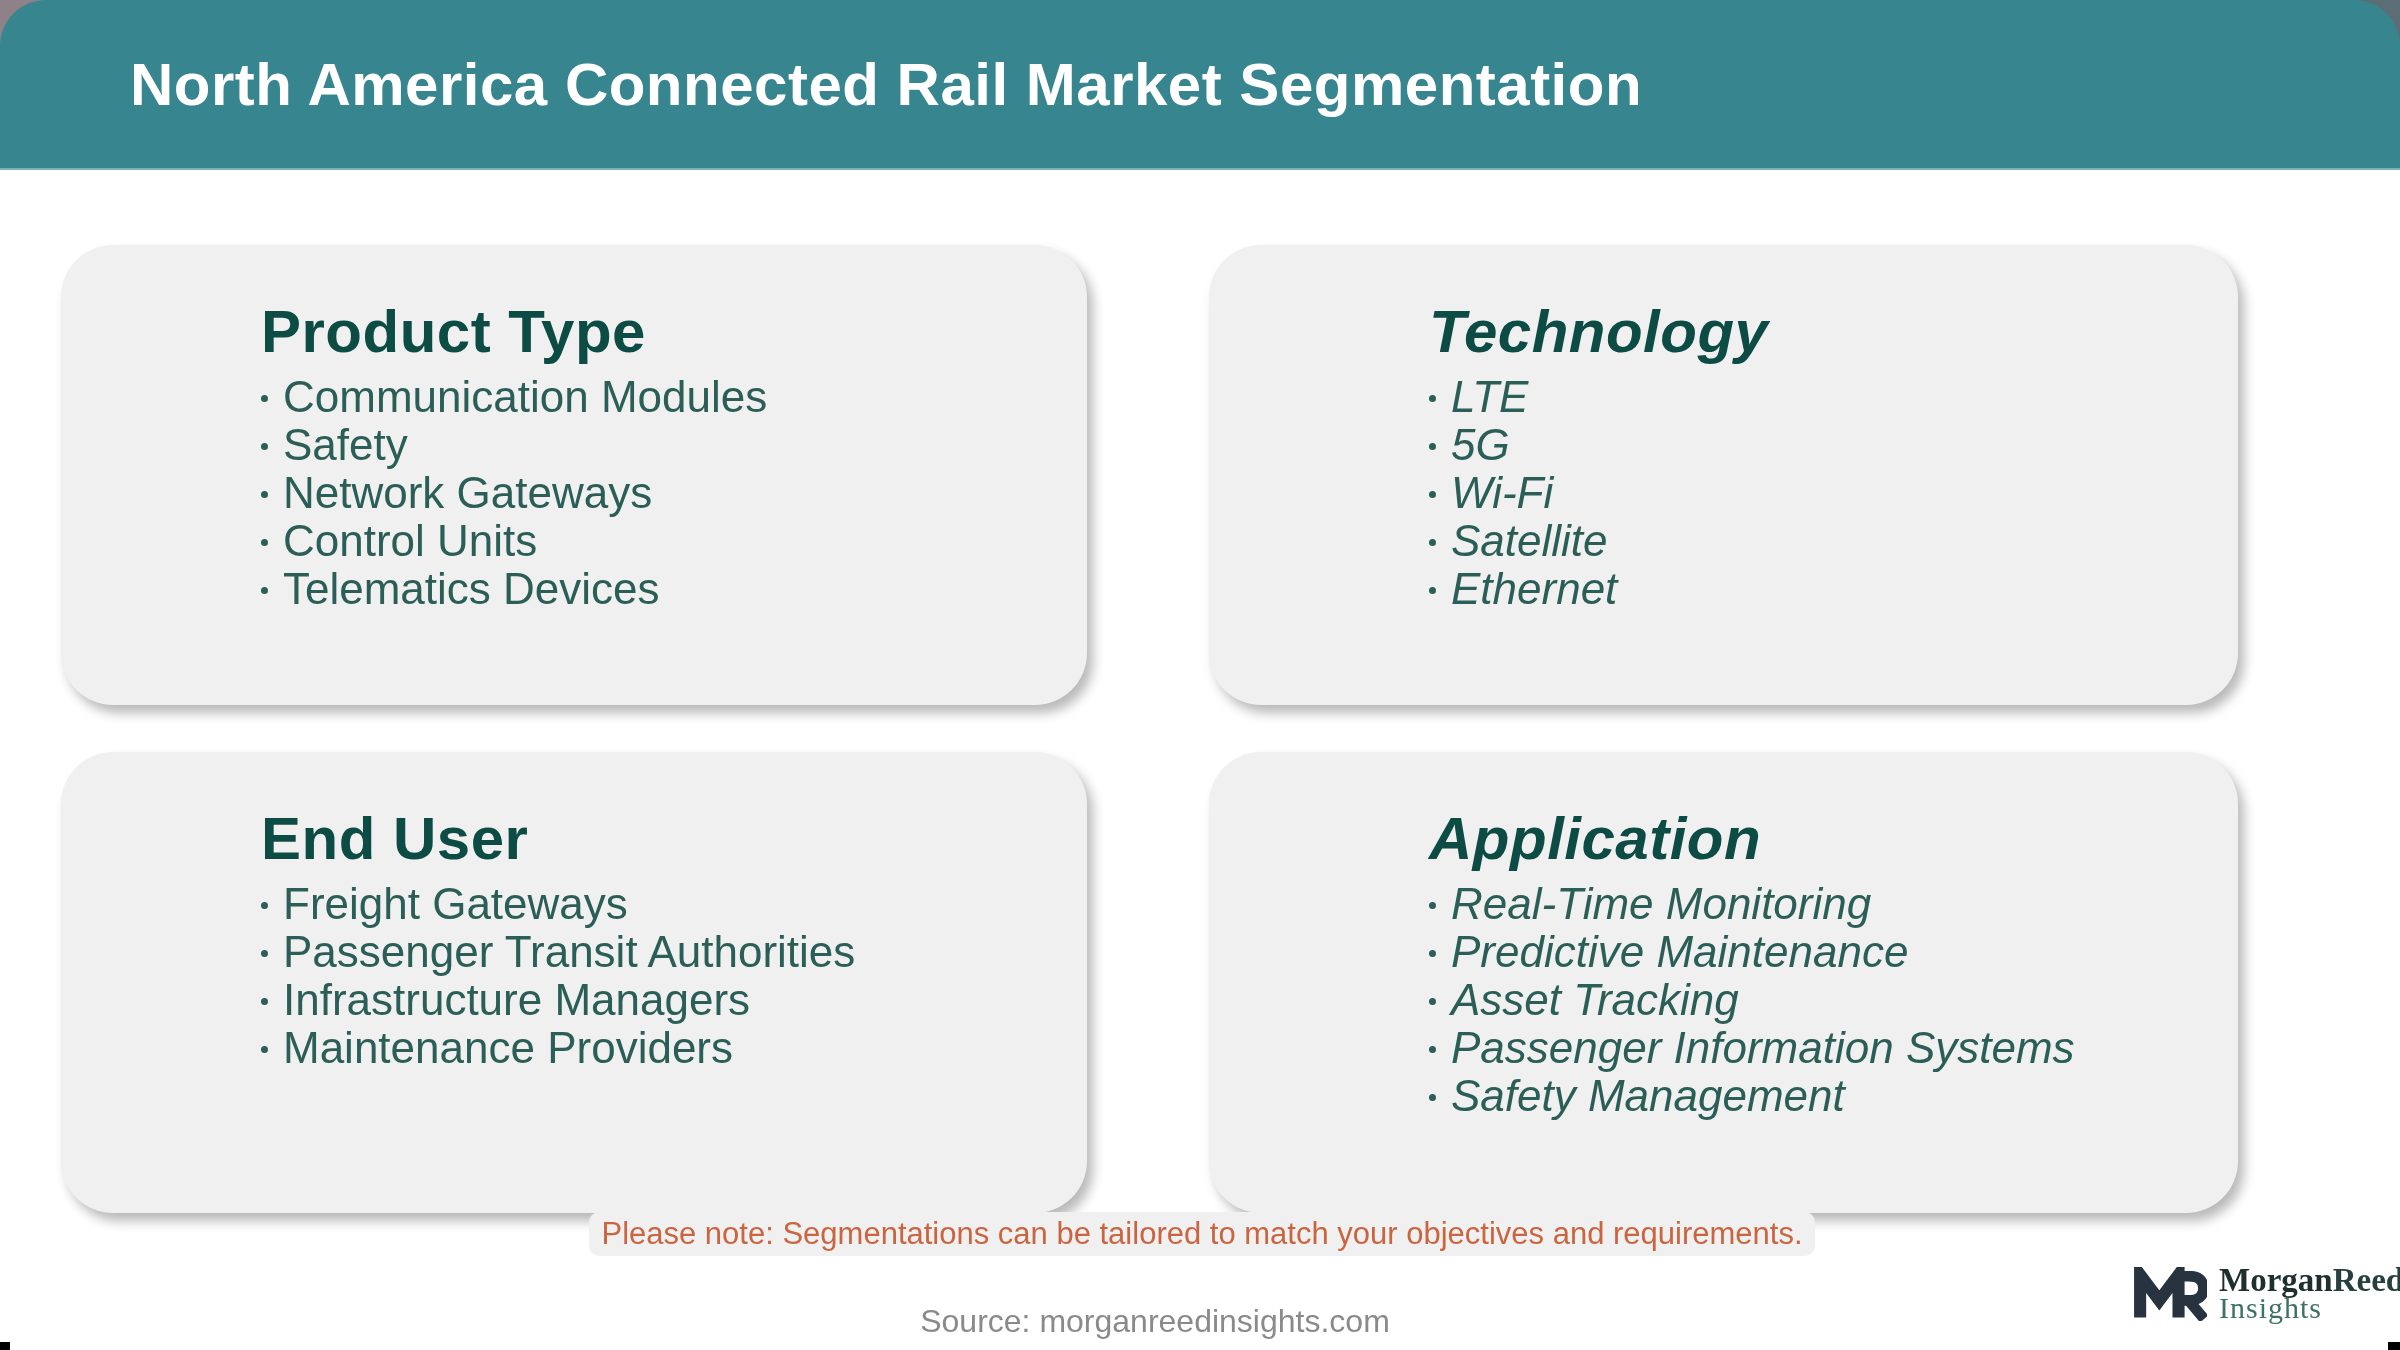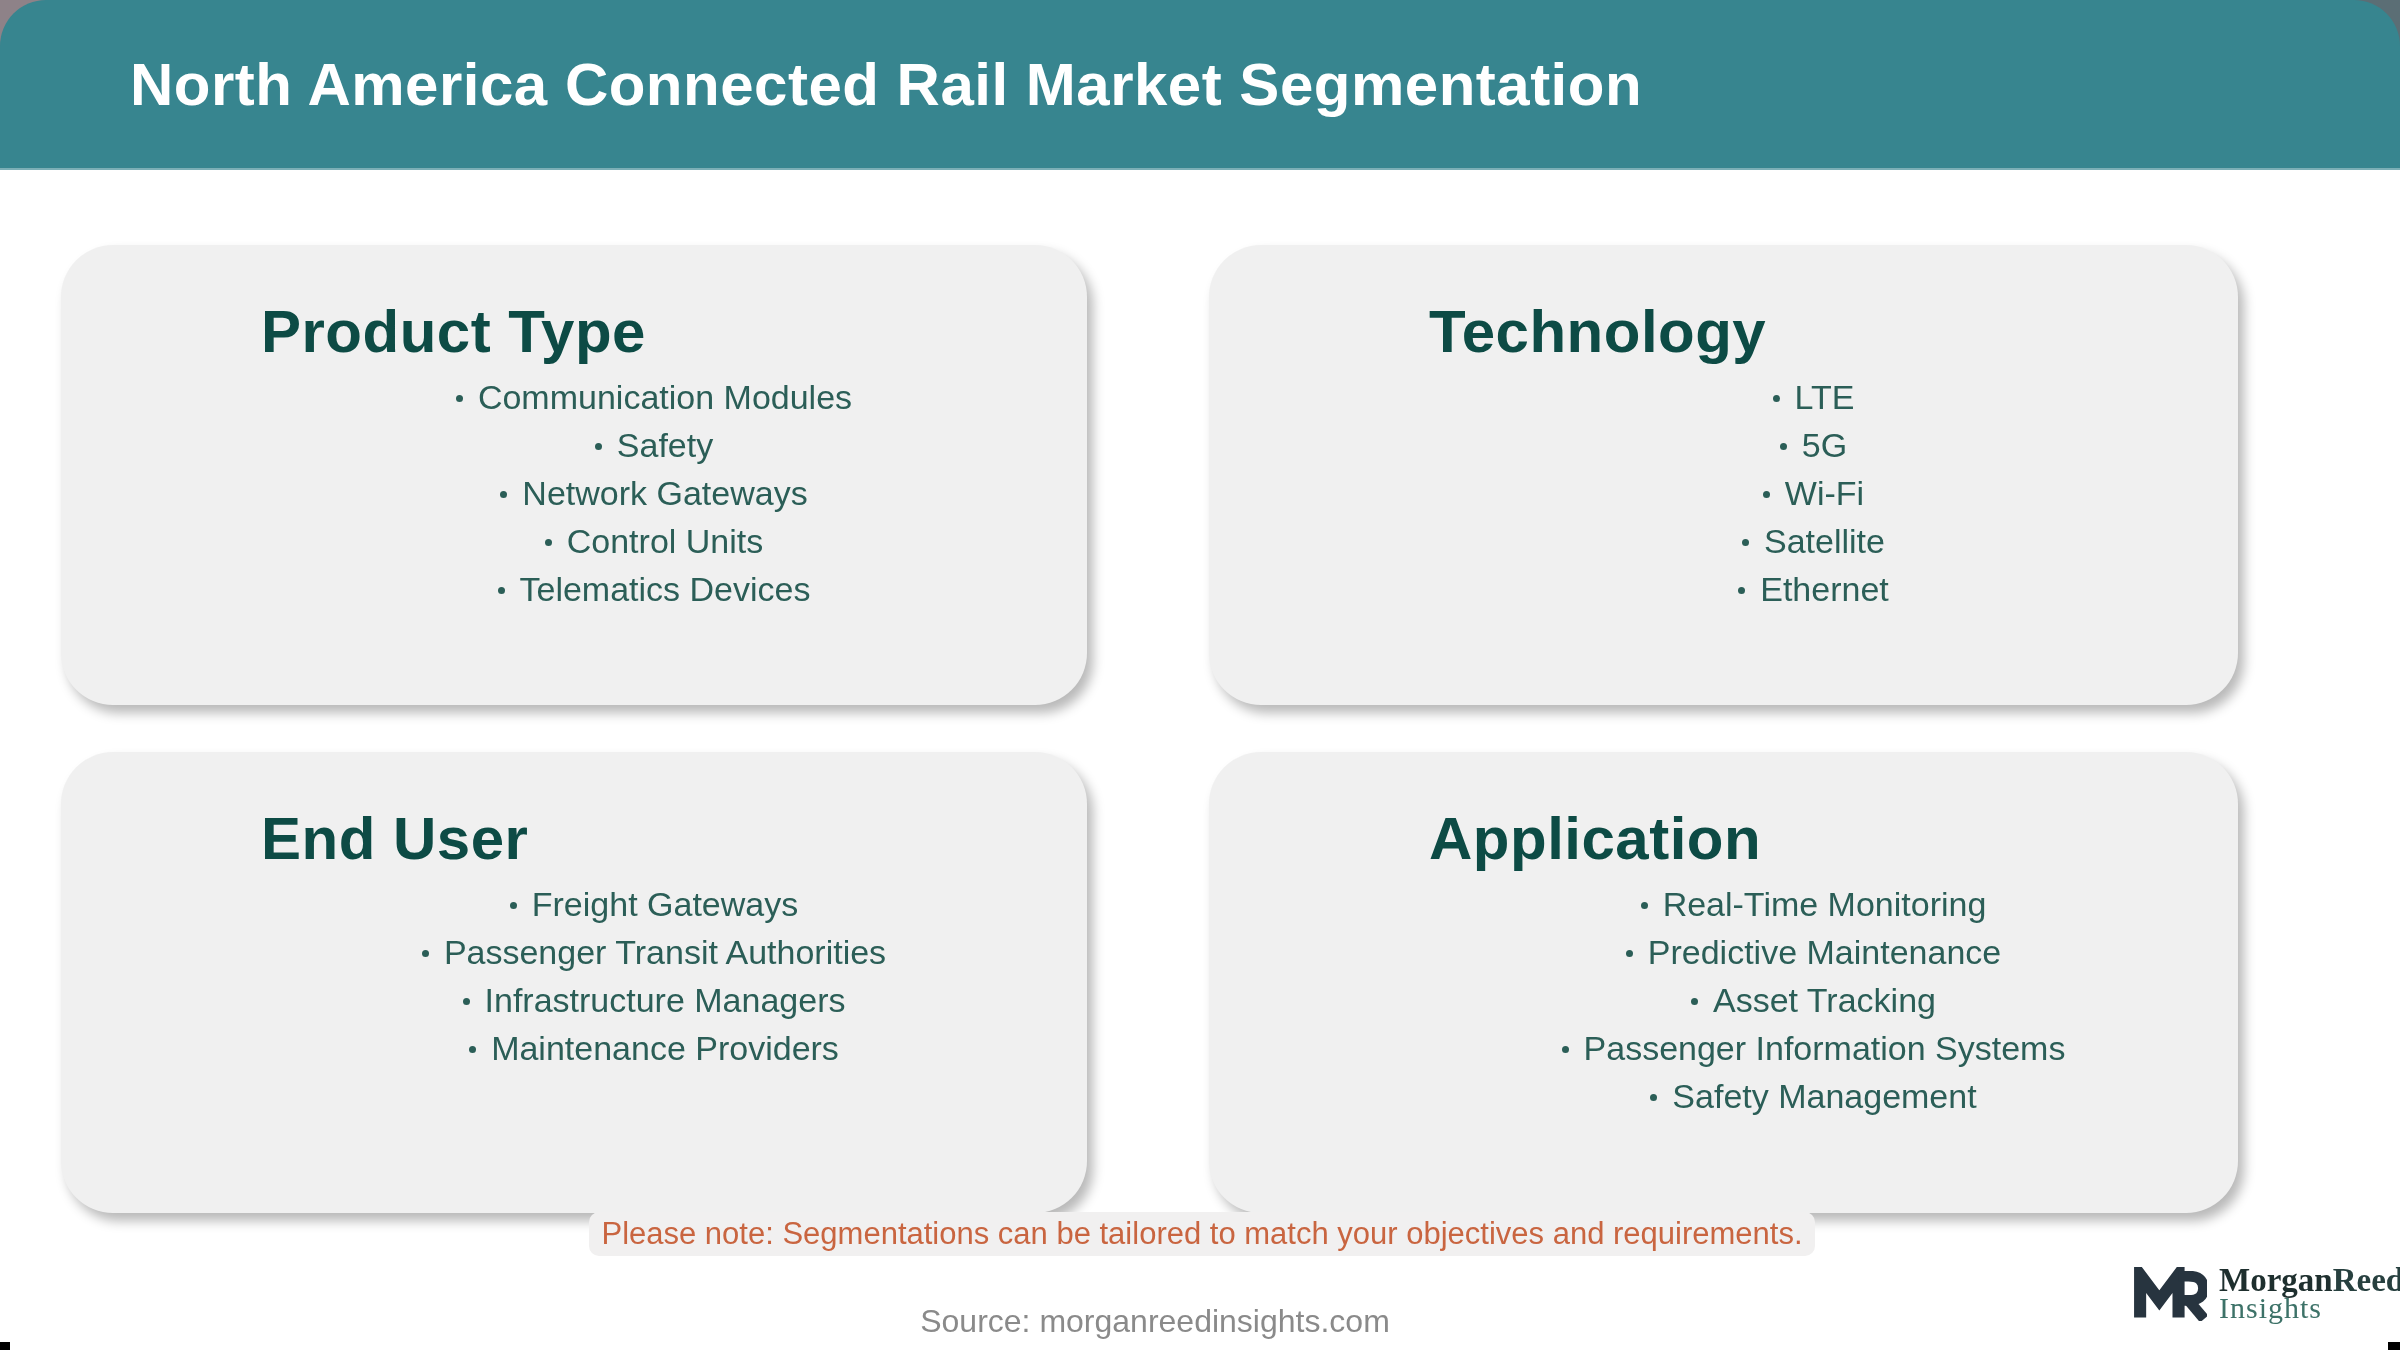--- a/index.html
+++ b/index.html
@@ -20,34 +20,34 @@
   }
   .header h1{
     margin:0;color:#ffffff;font-size:60px;font-weight:bold;letter-spacing:0.5px;
   }
 
   .card{
     position:absolute;background:#f0f0f0;border-radius:52px;box-sizing:border-box;
     box-shadow:6px 8px 12px rgba(0,0,0,0.28);
     padding:58px 40px 0 200px;z-index:2;
   }
-  .card.right{padding-left:220px;}
+  .card.right{padding-left:220px;font-style:italic;}
   #card-product-type{left:61px;top:245px;width:1026px;height:460px;}
   #card-technology  {left:1209px;top:245px;width:1029px;height:460px;}
   #card-end-user    {left:61px;top:752px;width:1026px;height:461px;}
   #card-application {left:1209px;top:752px;width:1029px;height:461px;}
 
   .card h2{
     margin:0 0 12px 0;font-size:60px;line-height:58px;font-weight:bold;
     color:#0d4b45;letter-spacing:0.5px;
   }
   .card ul{list-style:none;margin:0;padding:0;}
   .card li{
     display:flex;align-items:center;gap:15px;
-    font-size:34px;line-height:48px;color:#2b5e57;justify-content:center;
+    font-size:44px;line-height:48px;color:#2b5e57;
   }
   .dot{
     width:7px;height:7px;border-radius:50%;background:#2b5e57;
     flex:0 0 auto;margin-top:2px;
   }
 
   .note{
     position:absolute;left:589px;top:1212px;width:1226px;height:44px;z-index:2;
     background:#f1f0f0;border-radius:10px;
     display:flex;align-items:center;justify-content:center;

